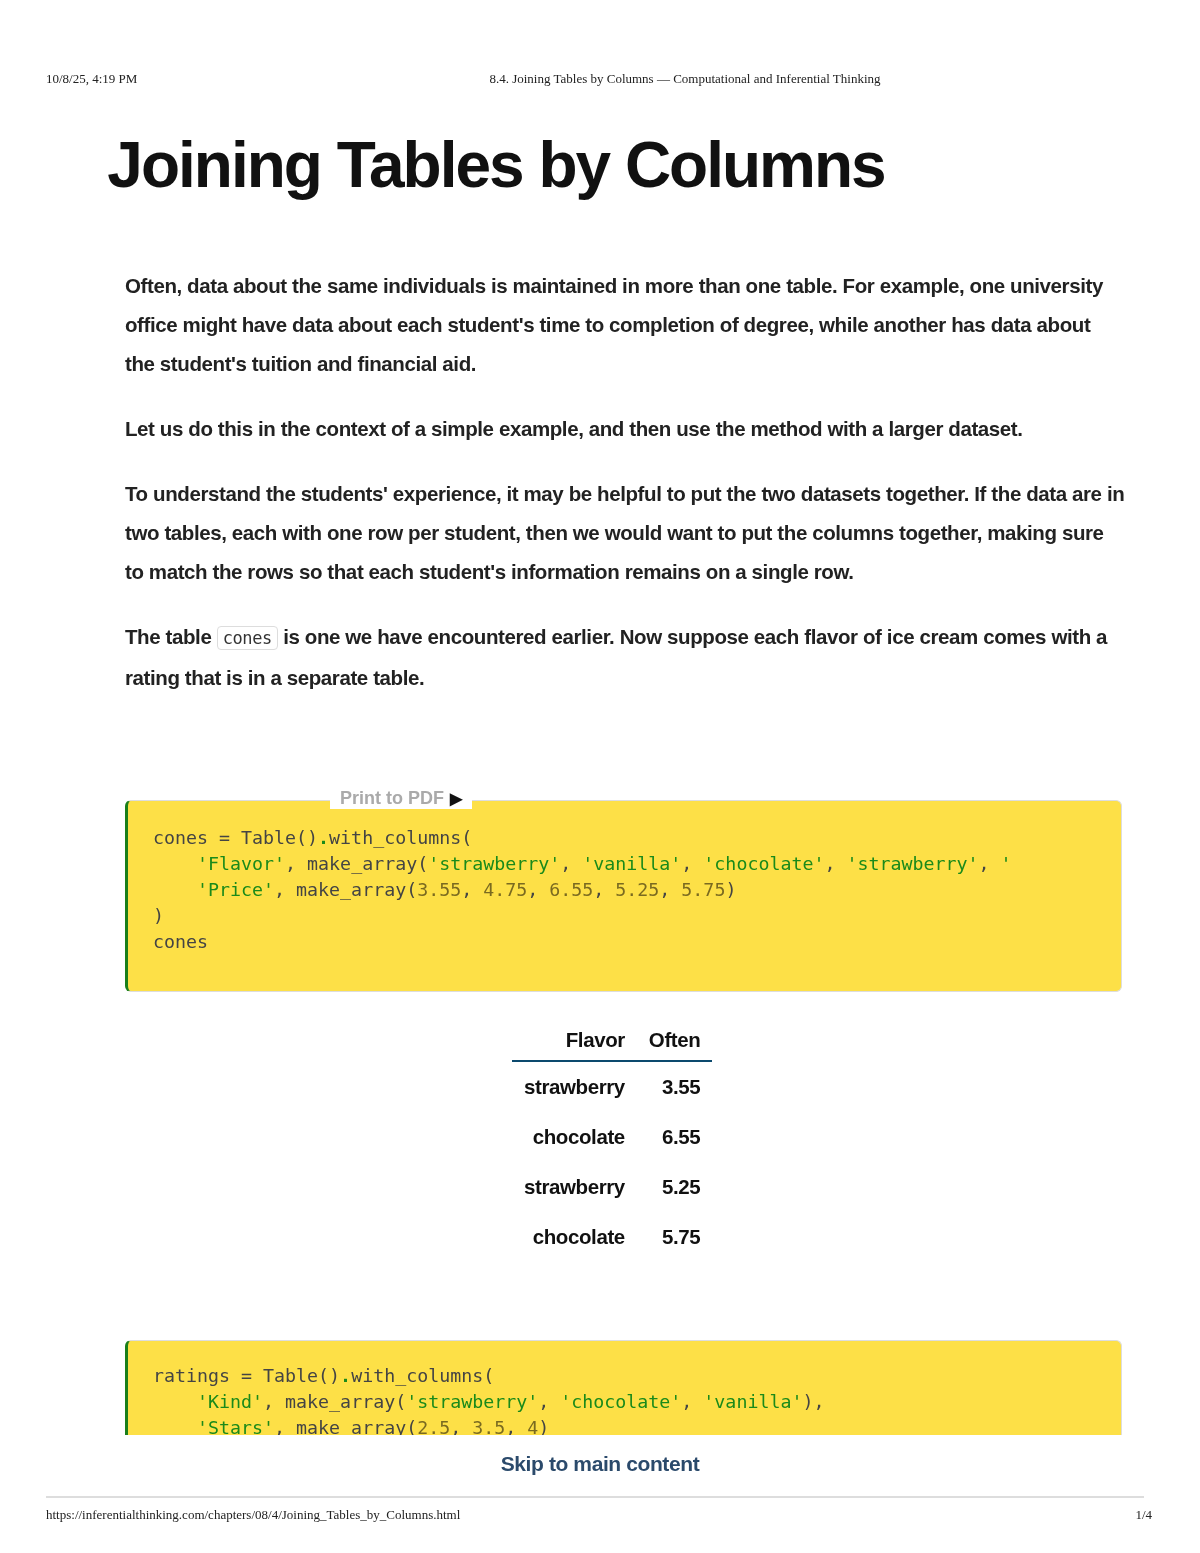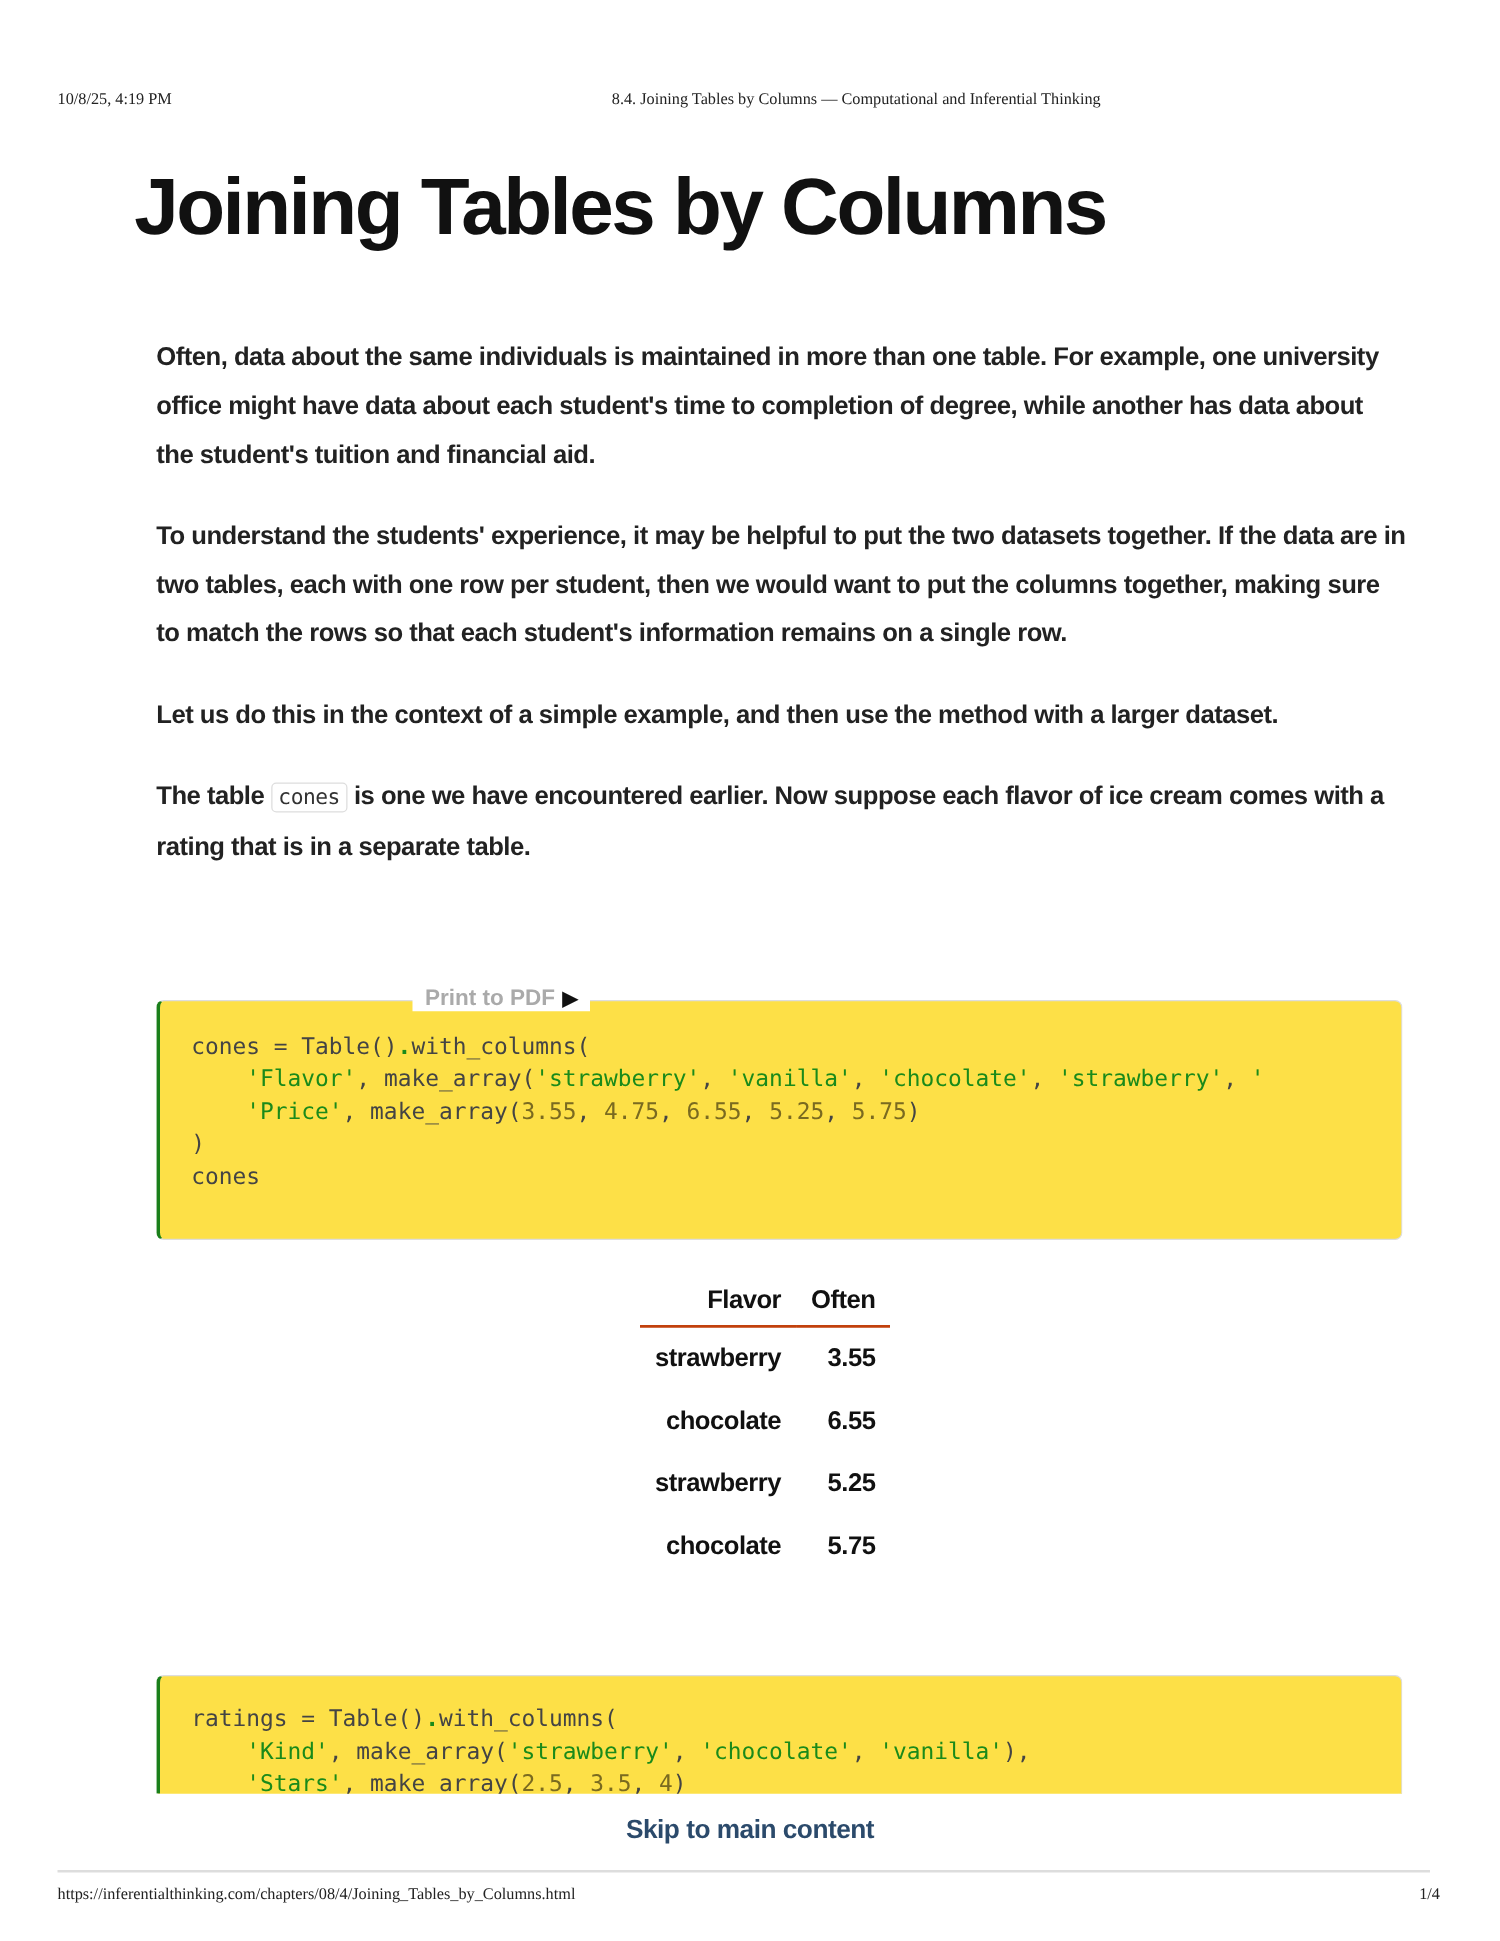--- a/index.html
+++ b/index.html
@@ -19,43 +19,43 @@
           border-radius:6px; box-sizing:border-box; background:#fde047; }
   .cell1 { top:800px; height:192px; }
   .cell2 { top:1340px; height:95px; border-bottom:none; border-bottom-left-radius:0; border-bottom-right-radius:0; overflow:hidden; }
   .print-pdf { position:absolute; top:788px; left:330px; background:#fff; padding:0 10px; font-size:18px; color:#aaa; font-weight:700; }
   .print-pdf .tri { color:#111; font-size:16px; margin-left:6px; }
   pre.code { margin:0; position:absolute; left:25px; top:24px; font-family:"DejaVu Sans Mono", monospace;
              font-size:18.3px; line-height:26px; color:#444; white-space:pre; }
   .cell2 pre.code { top:22px; }
   .s { color:#1a8a1a; } .n { color:#7a6a20; } .o { color:#1a8a1a; font-weight:700; }
   table.out { position:absolute; top:1022px; left:512px; border-collapse:collapse; font-size:20.5px; font-weight:700; letter-spacing:-0.4px; }
-  table.out th { text-align:right; padding:6px 12px 8px 12px; border-bottom:2px solid #c2410c; }
+  table.out th { text-align:right; padding:6px 12px 8px 12px; border-bottom:2px solid #0c4a6e; }
   table.out td { text-align:right; padding:0 12px; height:50px; }
   .skip-link { position:absolute; top:1452px; left:0; width:1200px; text-align:center; font-size:21px; font-weight:700;
                color:#2b4a6b; letter-spacing:-0.4px; }
   .footer-rule { position:absolute; top:1496px; left:46px; width:1098px; height:2px; background:#ddd; }
   .print-footer { position:absolute; top:1507px; left:0; width:1200px; font-family:"Liberation Serif", serif; font-size:13px; color:#222; }
   .print-footer .url { position:absolute; left:46px; }
   .print-footer .pg { position:absolute; right:48px; }
 </style>
 </head>
 <body>
 
 <div class="print-header">
   <span class="date">10/8/25, 4:19 PM</span>
   <span class="ptitle">8.4. Joining Tables by Columns — Computational and Inferential Thinking</span>
 </div>
 
 <h1 class="page-title">Joining Tables by Columns</h1>
 
 <div class="content">
   <p class="para">Often, data about the same individuals is maintained in more than one table. For example, one university office might have data about each student's time to completion of degree, while another has data about the student's tuition and financial aid.</p>
+  <p class="para">Let us do this in the context of a simple example, and then use the method with a larger dataset.</p>
   <p class="para">To understand the students' experience, it may be helpful to put the two datasets together. If the data are in two tables, each with one row per student, then we would want to put the columns together, making sure to match the rows so that each student's information remains on a single row.</p>
-  <p class="para">Let us do this in the context of a simple example, and then use the method with a larger dataset.</p>
   <p class="para"><span>The table </span><code class="inline">cones</code><span> is one we have encountered earlier. Now suppose each flavor of ice cream comes with a rating that is in a separate table.</span></p>
 </div>
 
 <div class="cell cell1">
 <pre class="code"><span>cones = Table()<span class="o">.</span>with_columns(</span>
     <span class="s">'Flavor'</span>, make_array(<span class="s">'strawberry'</span>, <span class="s">'vanilla'</span>, <span class="s">'chocolate'</span>, <span class="s">'strawberry'</span>, <span class="s">'</span>
     <span class="s">'Price'</span>, make_array(<span class="n">3.55</span>, <span class="n">4.75</span>, <span class="n">6.55</span>, <span class="n">5.25</span>, <span class="n">5.75</span>)
 )
 cones</pre>
 </div>

